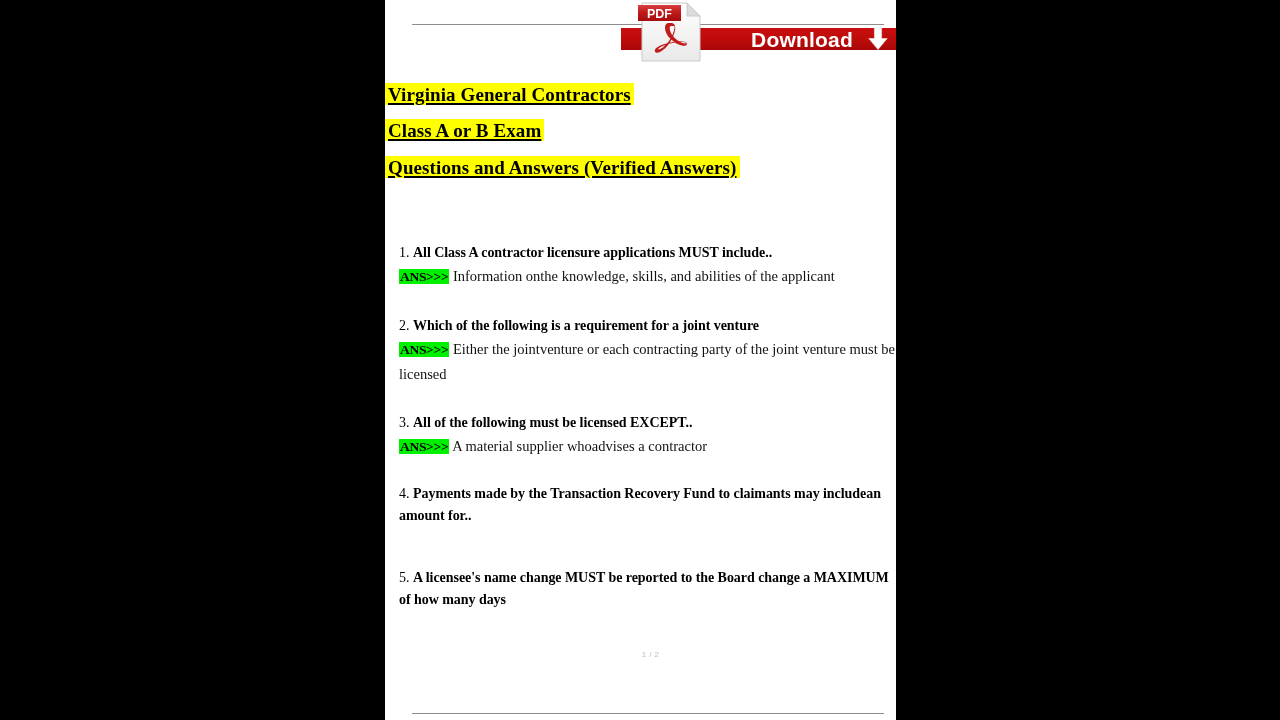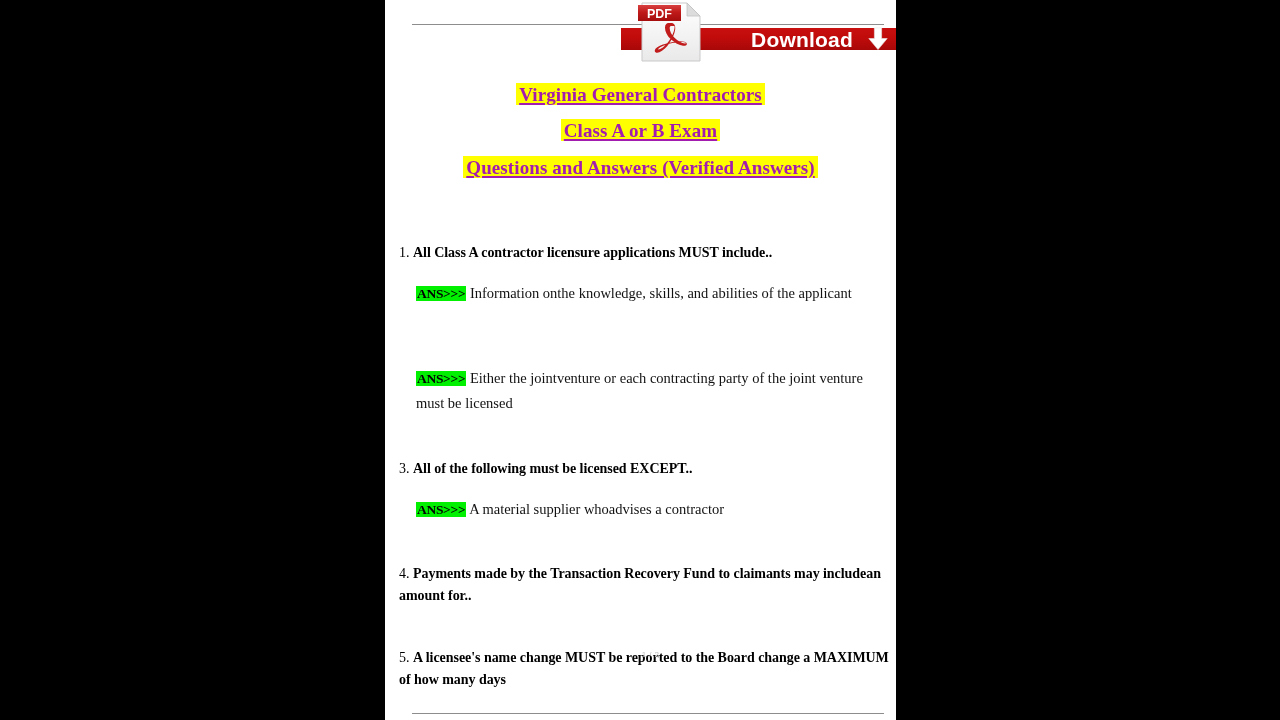--- a/index.html
+++ b/index.html
@@ -80,26 +80,25 @@
     top: 1px;
     width: 68px;
     height: 62px;
   }
 
   
   .doc-title {
     position: absolute;
     left: 0;
     width: 511px;
-    text-align: center;
     font-family: "Liberation Serif", serif;
     font-weight: 700;
     font-size: 19px;
     line-height: 1.15;
-    color: #a21caf;
+    color: #000000;
     letter-spacing: 0.1px;
   }
   .doc-title span.hl {
     background: #ffff00;
     text-decoration: underline;
     text-decoration-thickness: 2px;
     text-underline-offset: 2px;
     padding: 1px 3px 0 3px;
     box-decoration-break: clone;
     -webkit-box-decoration-break: clone;
@@ -134,21 +133,21 @@
   .q-text {
     font-weight: 700;
     letter-spacing: -0.05px;
     font-family: Liberation Serif, serif;
   }
 
   .a-line {
     font-size: 14.5px;
     line-height: 24px;
     color: #111111;
-    margin: 17px;
+    margin: 0;
     padding: 0;
     font-weight: 400;
   }
   .ans-tag {
     background: #00f000;
     font-weight: 700;
     font-size: 13.5px;
     letter-spacing: -0.3px;
     padding: 0 1px;
     color: #000000;
@@ -240,20 +239,24 @@
         </p>
         <p class="a-line">
           <span class="ans-tag">ANS&gt;&gt;&gt;</span>
           <span class="a-text">Information onthe knowledge, skills, and abilities of the applicant</span>
         </p>
       </div>
 
       <div class="gap-lg"></div>
 
       <div class="qa-block">
+        <p class="q-line">
+          <span class="q-num">2.</span>
+          <span class="q-text">Which of the following is a requirement for a joint venture</span>
+        </p>
         <p class="a-line">
           <span class="ans-tag">ANS&gt;&gt;&gt;</span>
           <span class="a-text">Either the jointventure or each contracting party of the joint venture must be licensed</span>
         </p>
       </div>
 
       <div class="gap-lg"></div>
 
       <div class="qa-block">
         <p class="q-line">

